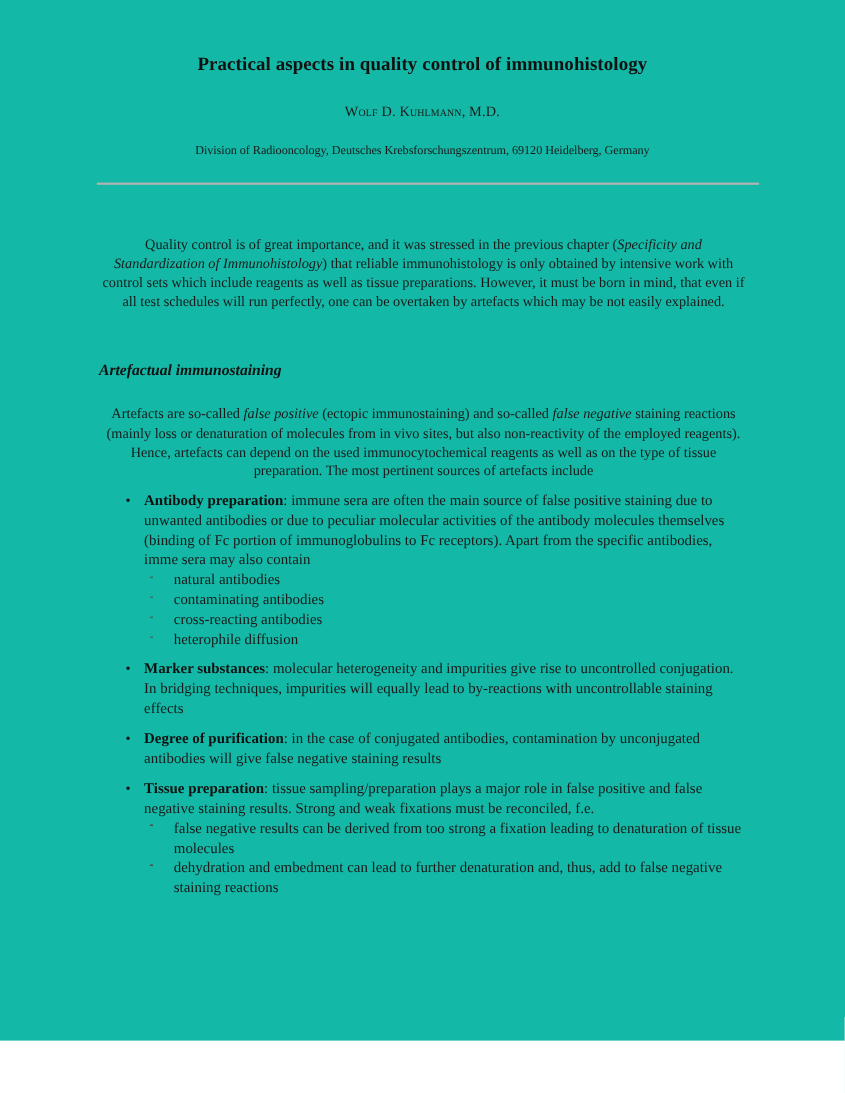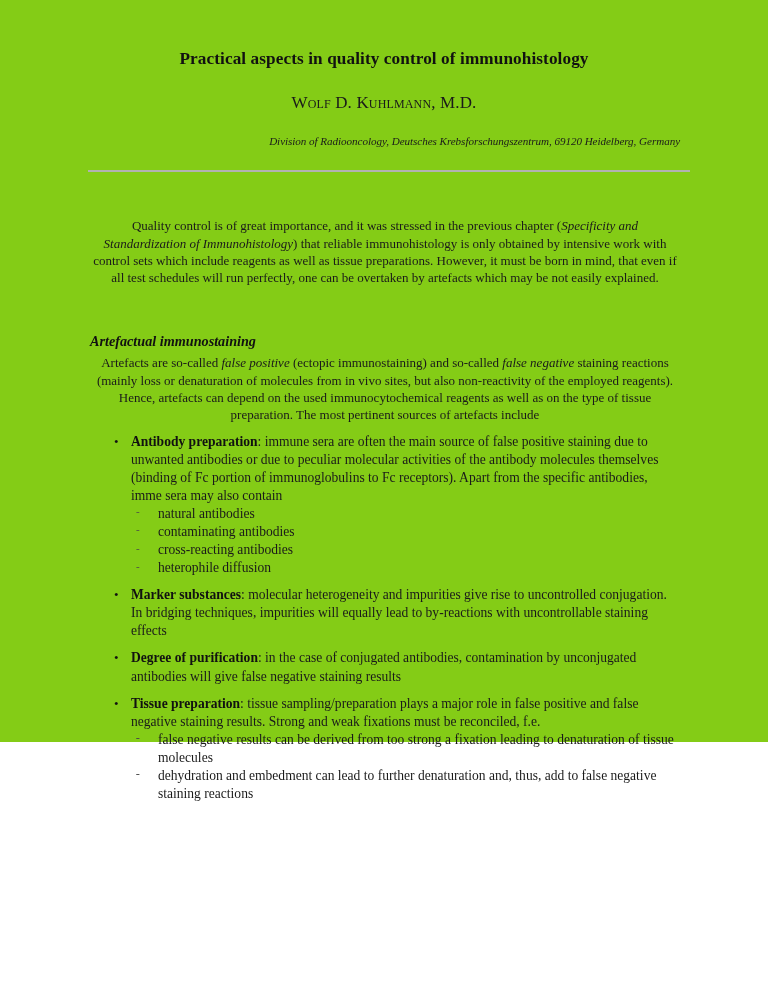--- a/index.html
+++ b/index.html
@@ -11,51 +11,50 @@
   body {
     width: 768px;
     height: 994px;
     font-family: "Liberation Serif", "DejaVu Serif", serif;
     color: #1a1a1a;
     overflow: hidden;
   }
   .page {
     position: relative;
     width: 768px;
-    height: 742px;
-    background: #84cc16;
+    height: 946px;
+    background: #14b8a6;
     box-sizing: border-box;
   }
 
   
   .masthead {
     padding: 48px 88px 0 88px;
   }
   .doc-title {
     margin: 0;
     text-align: center;
     font-size: 17.2px;
     font-weight: bold;
     letter-spacing: 0.1px;
     line-height: 1.3;
     color: #111111;
   }
   .author {
     margin: 23px 0 0 0;
     text-align: center;
-    font-size: 17px;
+    font-size: 13px;
     font-variant: small-caps;
     letter-spacing: 0.15px;
     color: #1a1a1a;
   }
   .affiliation {
     margin: 22px 0 0 0;
-    text-align: right;
+    text-align: center;
     font-size: 11.1px;
-    font-style: italic;
     letter-spacing: -0.05px;
     color: #1a1a1a;
   }
   .rule {
     margin: 23px 0 0 0;
     height: 2px;
     background: #b2b2b2;
     border: 0;
     width: 602px;
   }
@@ -65,21 +64,21 @@
     padding: 0 88px 0 90px;
   }
   .para {
     margin: 0;
     font-size: 13px;
     line-height: 1.335;
     text-align: center;
     color: #1a1a1a;
   }
   .para.intro { margin-top: 45px; }
-  .para.lead  { margin-top: 4px; }
+  .para.lead  { margin-top: 21px; }
 
   .section-head {
     margin: 0;
     padding-top: 45px;
     font-size: 14.2px;
     font-weight: bold;
     line-height: 1.3;
     color: #111111;
     font-style: italic;
   }

